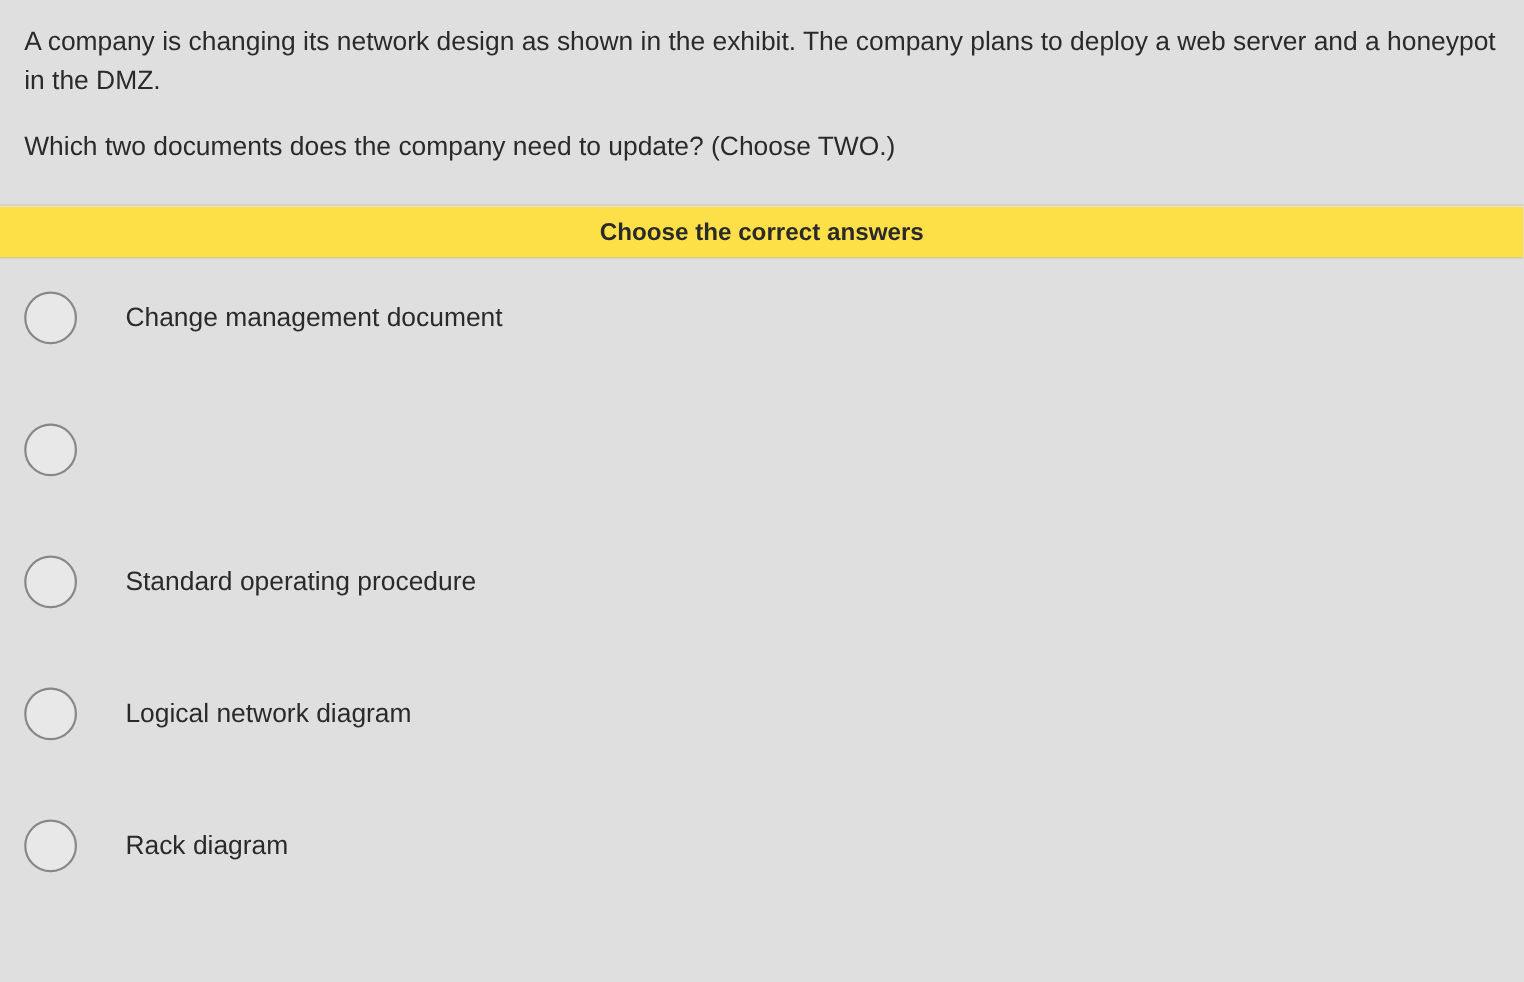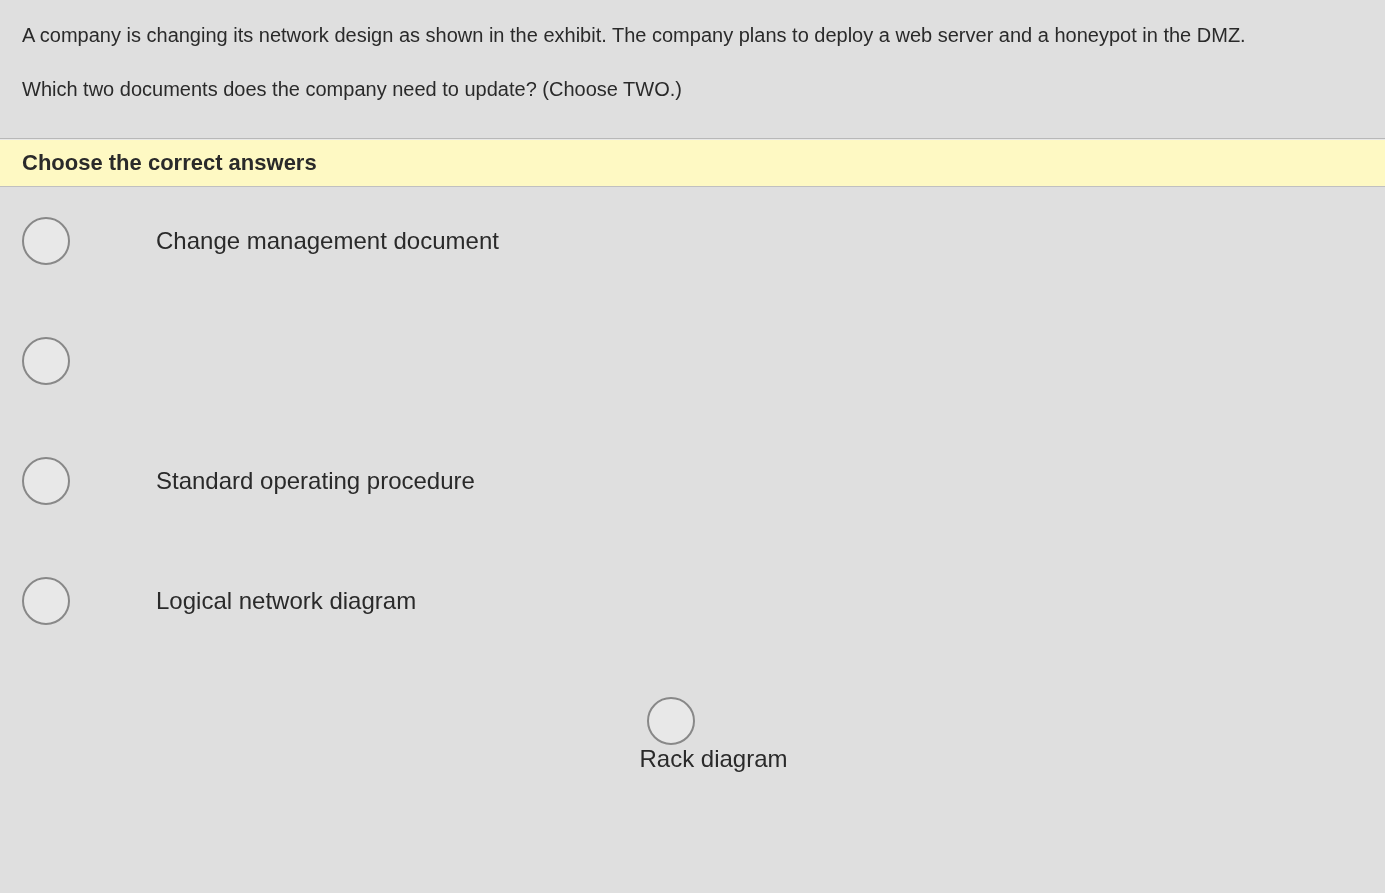--- a/index.html
+++ b/index.html
@@ -12,68 +12,67 @@
       background: #dfdfdf;
       width: 1385px;
       height: 893px;
       color: #2a2a2a;
     }
     .question-container {
       background: #dfdfdf;
     }
     .question-text {
       padding: 20px 22px 28px 22px;
-      font-size: 20px;
+      font-size: 24px;
       line-height: 1.5;
       color: #2a2a2a;
       border-bottom: 1px solid #b8b8b8;
     }
     .question-text p {
       margin-bottom: 24px;
     }
     .question-text p:last-child {
       margin-bottom: 6px;
     }
     .instruction-bar {
-      background: #fef9c3;
+      background: #fde047;
       padding: 10px 22px;
       font-size: 22px;
       font-weight: 700;
       color: #2a2a2a;
       border-top: 1px solid #e8e8e8;
       border-bottom: 1px solid #c0c0c0;
+      text-align: center;
     }
     .options-container {
       padding: 30px 22px 20px 22px;
       background: #dfdfdf;
     }
     .option-row {
       display: flex;
       align-items: center;
       margin-bottom: 72px;
     }
     .option-row:last-child {
       margin-bottom: 0;
-      flex-direction: column;
     }
     .radio-circle {
       width: 48px;
       height: 48px;
       border: 2px solid #888;
       border-radius: 50%;
       margin-right: 44px;
       background: #e8e8e8;
       flex-shrink: 0;
       cursor: pointer;
     }
     .option-label {
       font-size: 24px;
       color: #2a2a2a;
       cursor: pointer;
-      margin-left: 42px;
     }
   </style>
 </head>
 <body>
 
 <div class="question-container">
   <div class="question-text">
     <p>A company is changing its network design as shown in the exhibit. The company plans to deploy a web server and a honeypot in the DMZ.</p>
     <p>Which two documents does the company need to update? (Choose TWO.)</p>
   </div>

